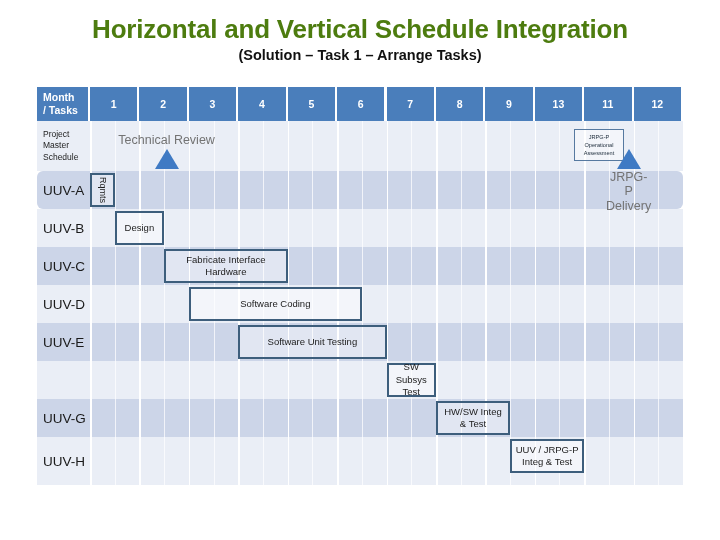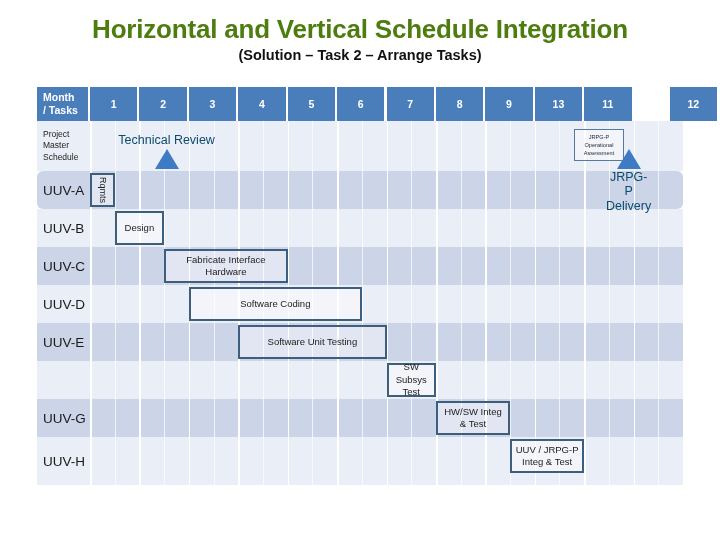--- a/index.html
+++ b/index.html
@@ -164,50 +164,50 @@
     width: 0;
     height: 0;
     border-left: 12px solid transparent;
     border-right: 12px solid transparent;
     border-bottom: 20px solid #3f7ac4;
     margin: 0 auto;
   }
   .milestone .ms-label {
     position: absolute;
     font-size: 12.5px;
-    color: #0c4a6e;
+    color: #737373;
     white-space: pre-line;
     text-align: center;
     line-height: 1.15;
   }
 </style>
 </head>
 <body>
 
 <div id="title-block">
   <div id="main-title">Horizontal and Vertical Schedule Integration</div>
-  <div id="sub-title">(Solution – Task 2 – Arrange Tasks)</div>
+  <div id="sub-title">(Solution – Task 1 – Arrange Tasks)</div>
 </div>
 
 <div id="schedule-grid">
   <div id="header-row">
       <div class="hdr-cell label" style="left: 0px; width: 53px;">Month
 / Tasks</div>
       <div class="hdr-cell" style="left: 53px; width: 49.4167px;">1</div>
       <div class="hdr-cell" style="left: 102.417px; width: 49.4167px;">2</div>
       <div class="hdr-cell" style="left: 151.833px; width: 49.4167px;">3</div>
       <div class="hdr-cell" style="left: 201.25px; width: 49.4167px;">4</div>
       <div class="hdr-cell" style="left: 250.667px; width: 49.4167px;">5</div>
       <div class="hdr-cell" style="left: 300.083px; width: 49.4167px;">6</div>
       <div class="hdr-cell" style="left: 349.5px; width: 49.4167px;">7</div>
       <div class="hdr-cell" style="left: 398.917px; width: 49.4167px;">8</div>
       <div class="hdr-cell" style="left: 448.333px; width: 49.4167px;">9</div>
       <div class="hdr-cell" style="left: 497.75px; width: 49.4167px;">13</div>
       <div class="hdr-cell" style="left: 547.167px; width: 49.4167px;">11</div>
-      <div class="hdr-cell" style="left: 596.583px; width: 49.4167px; margin-left: 36px;">12</div>
+      <div class="hdr-cell" style="left: 596.583px; width: 49.4167px;">12</div>
     </div>
   <div id="body-rows">
       <div class="row even" style="top: 0px; height: 50px;">
         <div class="row-label small">Project
 Master
 Schedule</div>
         <div class="gridline" style="left: 53px;"></div>
         <div class="gridline half" style="left: 77.7083px;"></div>
         <div class="gridline" style="left: 102.417px;"></div>
         <div class="gridline half" style="left: 127.125px;"></div>

